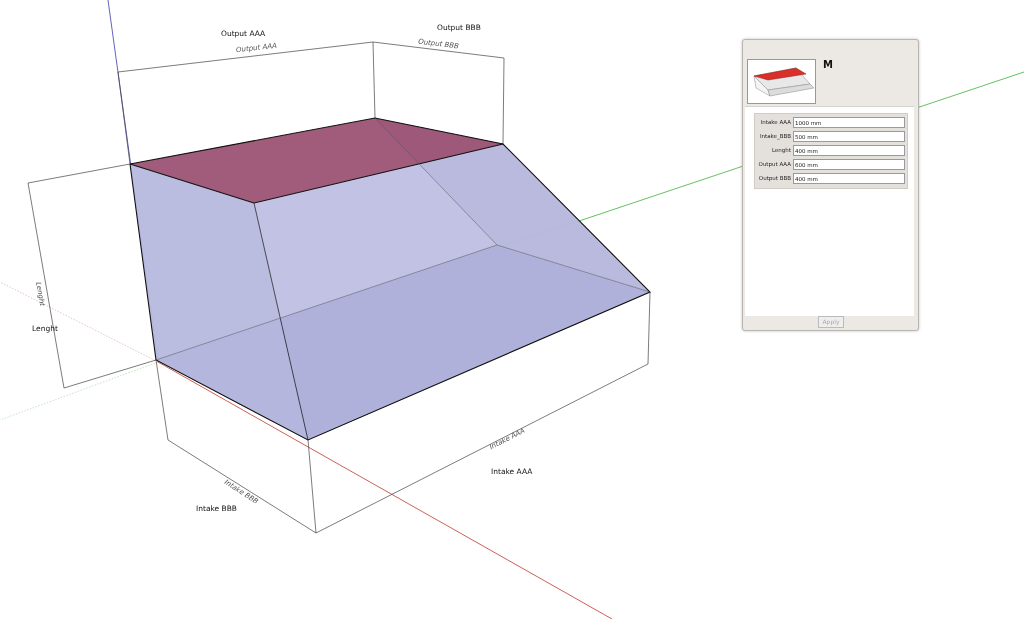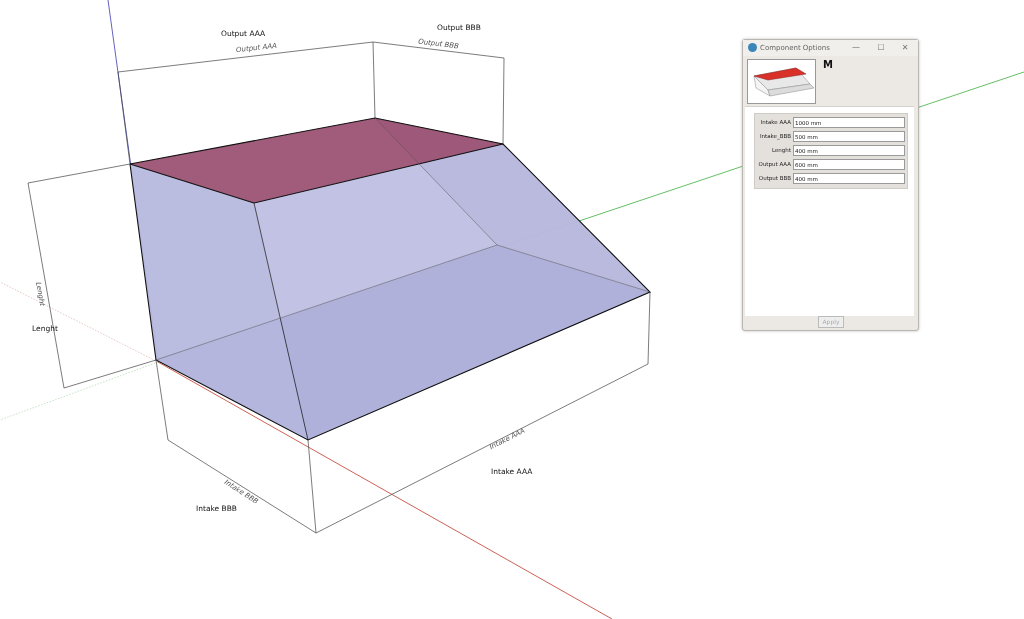--- a/index.html
+++ b/index.html
@@ -73,27 +73,20 @@
   <div class="lbl" style="left:196px;top:504px;">Intake BBB</div>
 
   <div class="hand" style="left:236px;top:44px;transform:rotate(-6deg);">Output AAA</div>
   <div class="hand" style="left:418px;top:40px;transform:rotate(7deg);">Output BBB</div>
   <div class="hand" style="left:28px;top:290px;transform:rotate(80deg);">Lenght</div>
   <div class="hand" style="left:488px;top:435px;transform:rotate(-27deg);">Intake AAA</div>
   <div class="hand" style="left:222px;top:488px;transform:rotate(33deg);">Intake BBB</div>
 </div>
 
 <div id="dialog">
-  <div id="dlg-title">
-    <span class="ic"></span>
-    <span class="t">Component Options</span>
-    <span class="winbtn" style="left:108px;">—</span>
-    <span class="winbtn" style="left:133px;">☐</span>
-    <span class="winbtn" style="left:157px;">✕</span>
-  </div>
 
   <div id="thumb">
     <svg width="67" height="43" viewBox="0 0 67 43">
       <polygon points="6,16 20,30 62,24 48,8" fill="#e8e8e8" stroke="#888" stroke-width="0.5"></polygon>
       <polygon points="6,16 8,28 22,36 20,30" fill="#f4f4f4" stroke="#888" stroke-width="0.5"></polygon>
       <polygon points="20,30 22,36 66,28 62,24" fill="#dcdcdc" stroke="#888" stroke-width="0.5"></polygon>
       <polygon points="6,16 48,8 58,14 20,20" fill="#d9302a" stroke="#8a1a16" stroke-width="0.5"></polygon>
     </svg>
   </div>
   <div id="dlg-name">M</div>

